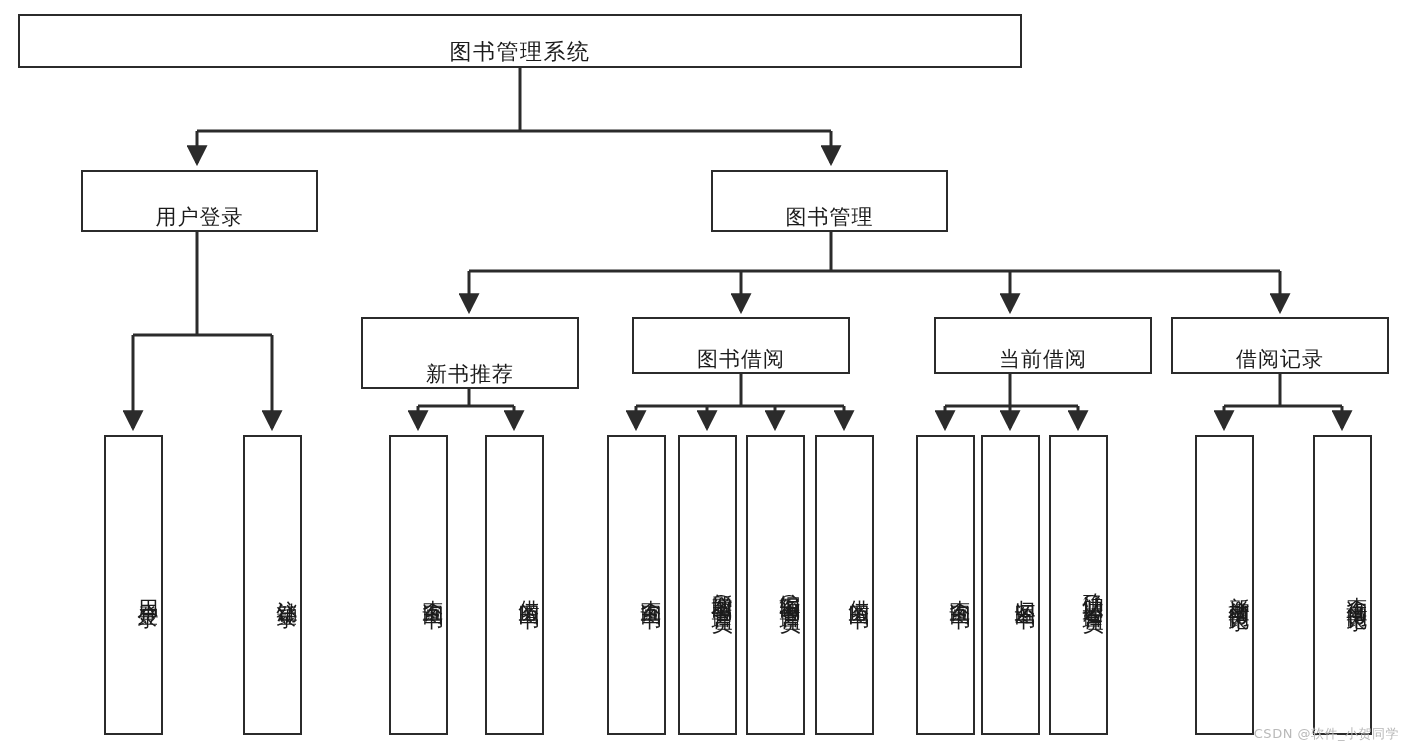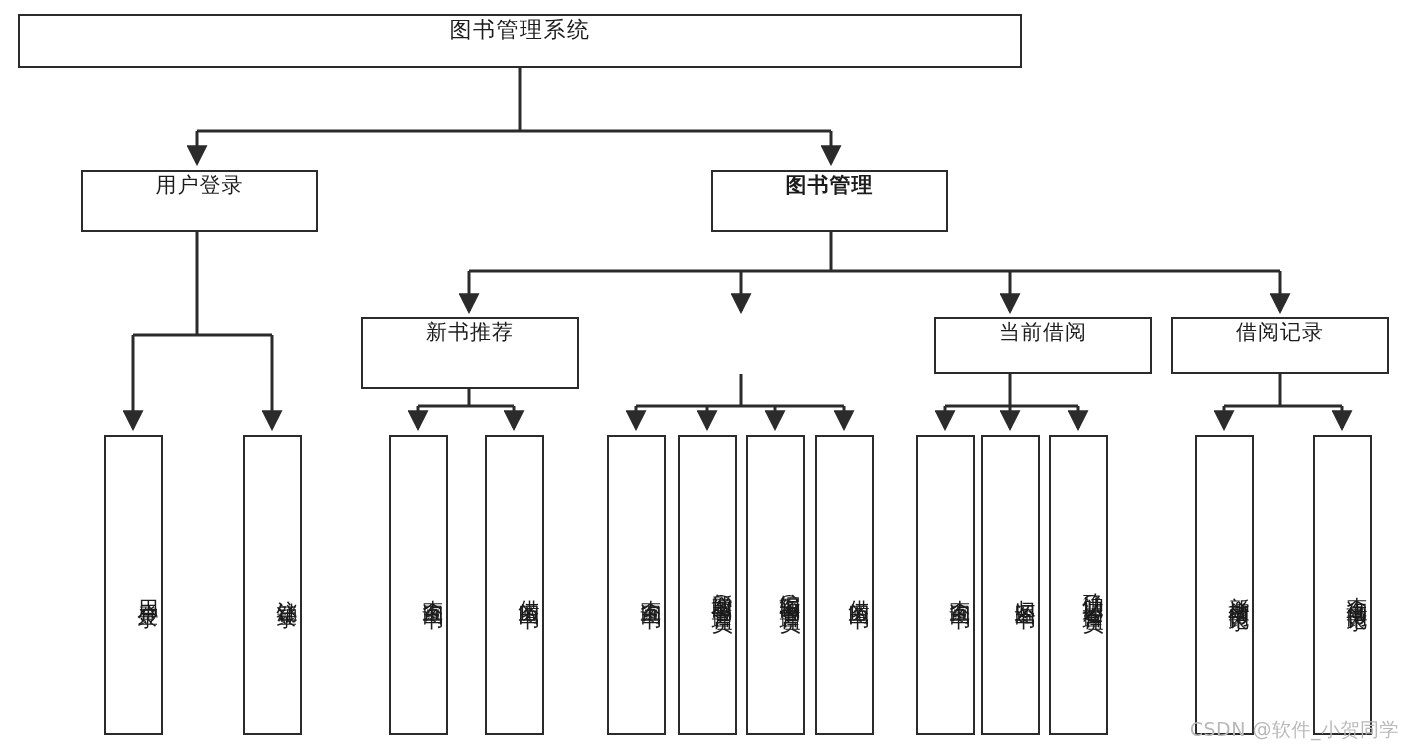--- a/index.html
+++ b/index.html
@@ -21,21 +21,21 @@
     width:1405px;
     height:747px;
     pointer-events:none;
   }
   .node{
     position:absolute;
     box-sizing:border-box;
     background:#ffffff;
     border:2.5px solid #2b2b2b;
     display:flex;
-    align-items:flex-start;
+    align-items:flex-end;
     justify-content:center;
     text-align:center;
     color:#1b1b1b;
     line-height:1.26;
   }
   .node.h{            
     font-size:21px;
     letter-spacing:1px;
   }
   .node.root{
@@ -53,21 +53,21 @@
   }
   .node.leaf .txt{
     writing-mode:vertical-rl;
     text-orientation:upright;
     display:block;
   }
   .watermark{
     position:absolute;
     right:6px;
     bottom:4px;
-    font-size:19px;
+    font-size:13px;
     color:#b9b9b9;
     letter-spacing:0.5px;
     white-space:nowrap;
     user-select:none;
   }
 </style>
 </head>
 <body>
 
 <div id="canvas">
@@ -124,26 +124,29 @@
     </g>
   </svg>
 
   <div class="node root" style="left:18px;top:14px;width:1004px;height:54px;">
     <span>图书管理系统</span>
   </div>
 
   <div class="node h" style="left:81px;top:170px;width:237px;height:62px;">
     <span>用户登录</span>
   </div>
-  <div class="node h" style="left:711px;top:170px;width:237px;height:62px;font-weight:bold;">
+  <div class="node h" style="left:711px;top:170px;width:237px;height:62px;">
     <span>图书管理</span>
   </div>
 
   <div class="node h" style="left:361px;top:317px;width:218px;height:72px;">
     <span>新书推荐</span>
+  </div>
+  <div class="node h" style="left:632px;top:317px;width:218px;height:57px;">
+    <span>图书借阅</span>
   </div>
   <div class="node h" style="left:934px;top:317px;width:218px;height:57px;">
     <span>当前借阅</span>
   </div>
   <div class="node h" style="left:1171px;top:317px;width:218px;height:57px;">
     <span>借阅记录</span>
   </div>
 
   <div class="node leaf" style="left:104px;top:435px;width:59px;height:300px;">
     <span class="txt">用户登录</span>

